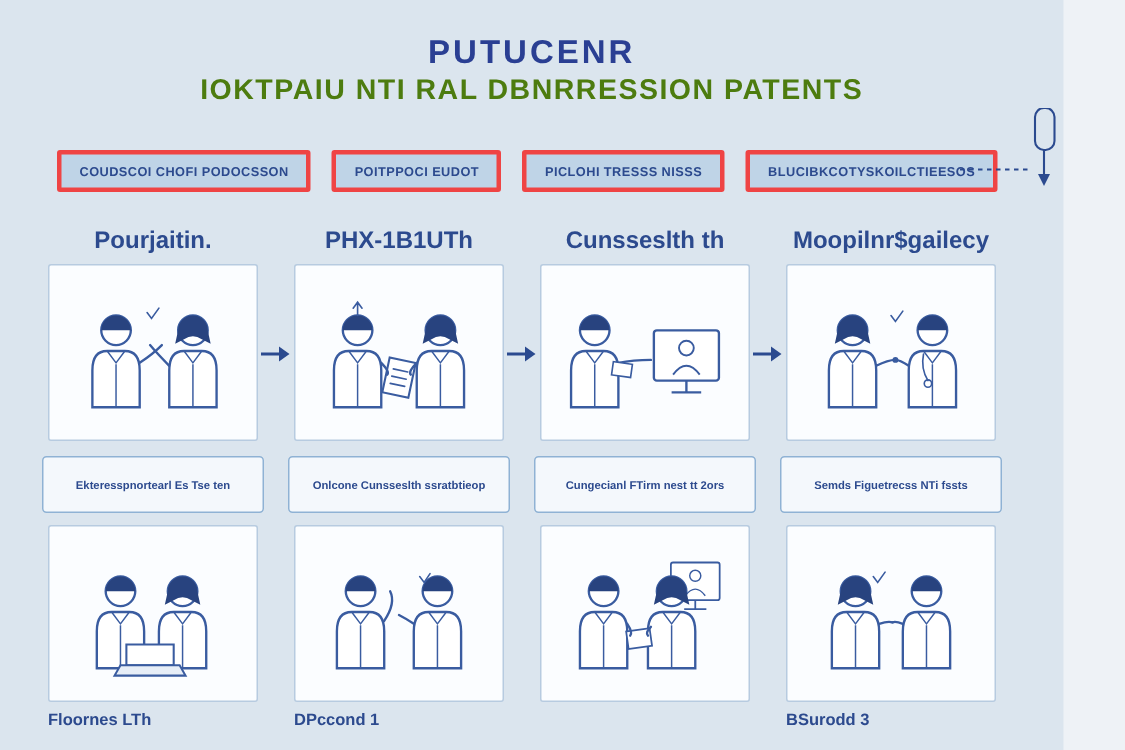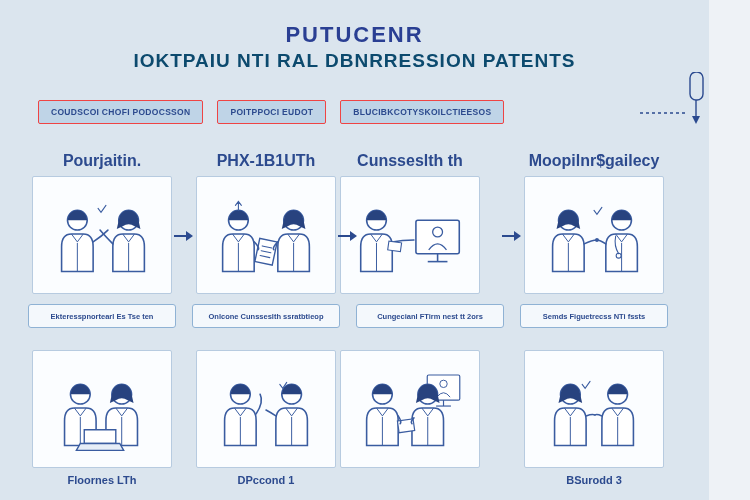--- a/index.html
+++ b/index.html
@@ -5,42 +5,42 @@
   html,body{margin:0;padding:0;background:#eef2f6;}
   .stage{
     position:relative;width:709px;height:500px;overflow:hidden;
     background:#dbe5ee;
     font-family:"Liberation Sans",sans-serif;
     color:#2c4a8e;
   }
   .title1{position:absolute;top:22px;left:0;right:0;text-align:center;
     font-size:22px;font-weight:bold;color:#2a3f93;letter-spacing:2px;}
   .title2{position:absolute;top:50px;left:0;right:0;text-align:center;
-    font-size:19px;font-weight:bold;color:#0c4a6e;letter-spacing:1px;}
+    font-size:19px;font-weight:bold;color:#4d7c0f;letter-spacing:1px;}
   .filters{position:absolute;top:100px;left:38px;display:flex;gap:14px;}
   .filters button{
-    background:#bfd4e7;color:#2c4a8e;border:1px solid #ef4444;border-radius:2px;
+    background:#bfd4e7;color:#2c4a8e;border:3px solid #ef4444;border-radius:2px;
     font-family:inherit;font-size:8.5px;font-weight:bold;letter-spacing:.3px;
     padding:6px 12px;white-space:nowrap;cursor:pointer;}
   .col-label{position:absolute;width:140px;text-align:center;
     font-size:16px;font-weight:600;color:#2c4a8e;}
   .panel{position:absolute;width:140px;height:118px;background:#fbfdff;
     border:1.5px solid #b7cbe0;border-radius:2px;box-sizing:border-box;}
   .panel svg{width:100%;height:100%;display:block;}
   .caption{position:absolute;width:148px;height:24px;background:#f4f8fc;
     border:1px solid #8fb2d4;border-radius:3px;box-sizing:border-box;
     display:flex;align-items:center;justify-content:center;text-align:center;
-    font-size:7.5px;font-weight:600;color:#2c4a8e;padding:4px 2px;}
-  .footer-label{position:absolute;width:140px;text-align:center;
+    font-size:7.5px;font-weight:600;color:#2c4a8e;padding:18px 2px;}
+  .footer-label{position:absolute;width:140px;
     font-size:11px;font-weight:bold;color:#2c4a8e;}
   .arrow{position:absolute;}
   .st{stroke:#3a5ca0;stroke-width:1.6;fill:none;stroke-linecap:round;stroke-linejoin:round;}
   .stThin{stroke:#3a5ca0;stroke-width:1.1;fill:none;stroke-linecap:round;}
   
-  .c0{left:32px;} .c1{left:196px;} .c2{left:340px;} .c3{left:524px;}
+  .c0{left:32px;} .c1{left:196px;} .c2{left:360px;} .c3{left:524px;}
   .cap0{left:28px;} .cap1{left:192px;} .cap2{left:356px;} .cap3{left:520px;}
   .row-label-top{top:152px;} .row-panel-top{top:176px;}
   .row-caption{top:304px;} .row-panel-bottom{top:350px;} .row-footer{top:474px;}
 </style>
 </head>
 <body>
 
 <div class="stage">
 
   <svg width="0" height="0" style="position:absolute" aria-hidden="true">
@@ -68,20 +68,21 @@
       </g>
     </defs>
   </svg>
 
   <div class="title1">PUTUCENR</div>
   <div class="title2">IOKTPAIU NTI RAL DBNRRESSION PATENTS</div>
 
   <div class="filters">
     <button>COUDSCOI CHOFI PODOCSSON</button>
     <button>POITPPOCI EUDOT</button>
+    <button>PICLOHI TRESSS NISSS</button>
     <button>BLUCIBKCOTYSKOILCTIEESOS</button>
   </div>
 
   <svg class="arrow" style="left:640px;top:72px;" width="90" height="58">
     <line x1="0" y1="41" x2="46" y2="41" stroke="#2b4a8f" stroke-width="1.4" stroke-dasharray="3 3"></line>
     <rect x="50" y="0" width="13" height="28" rx="6" fill="none" stroke="#2b4a8f" stroke-width="1.4"></rect>
     <line x1="56" y1="28" x2="56" y2="44" stroke="#2b4a8f" stroke-width="1.4"></line>
     <path d="M52,44 L60,44 L56,52 Z" fill="#2b4a8f"></path>
   </svg>
 

